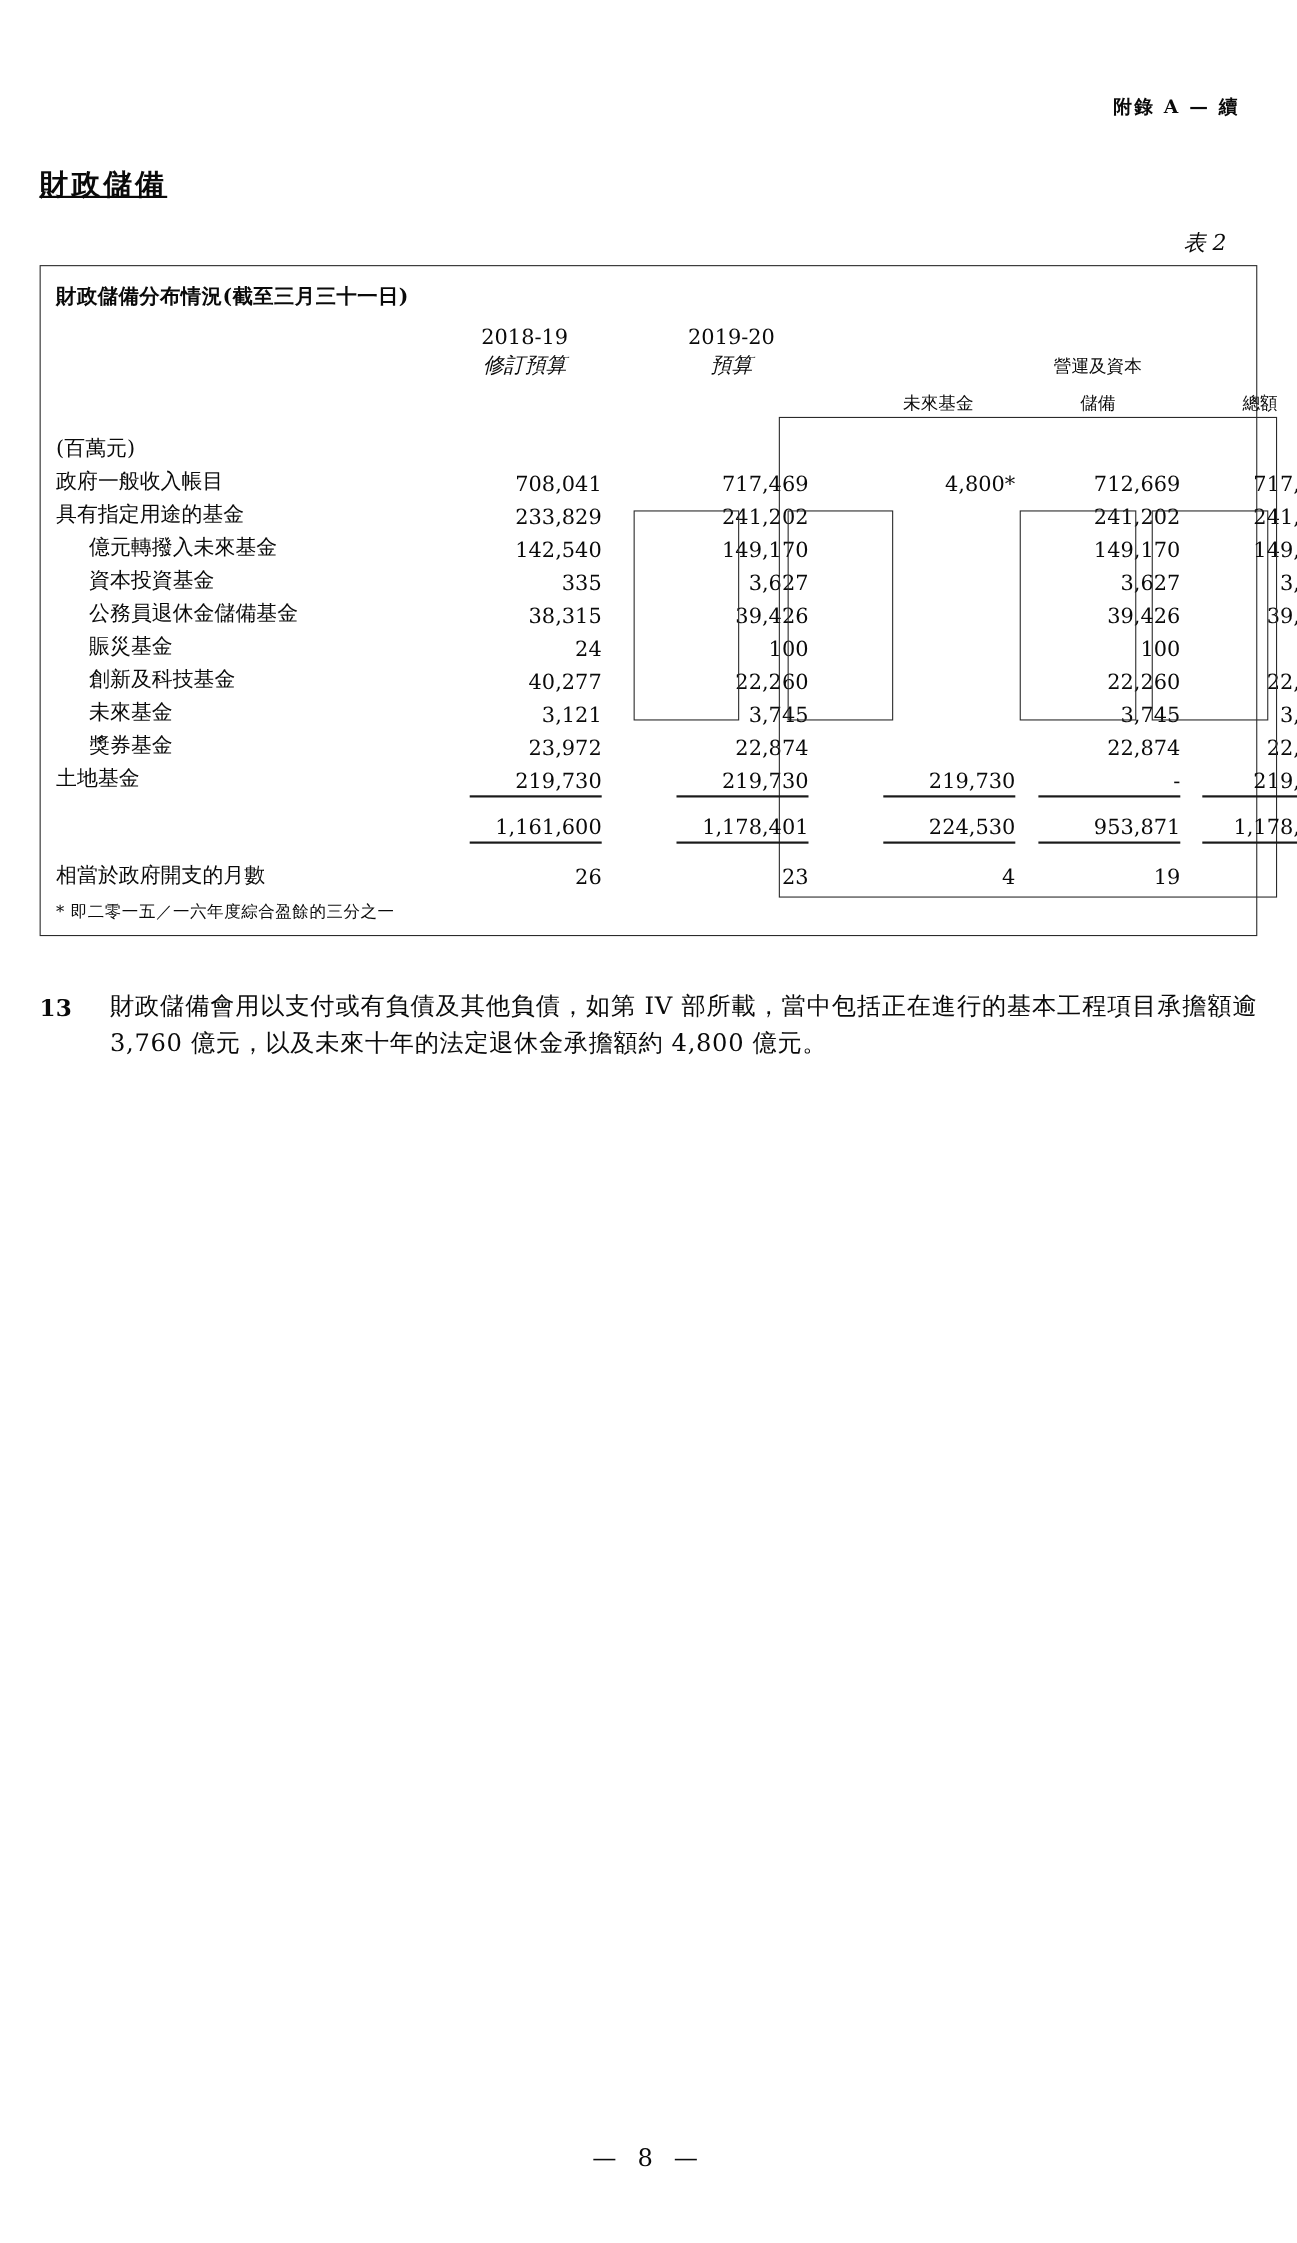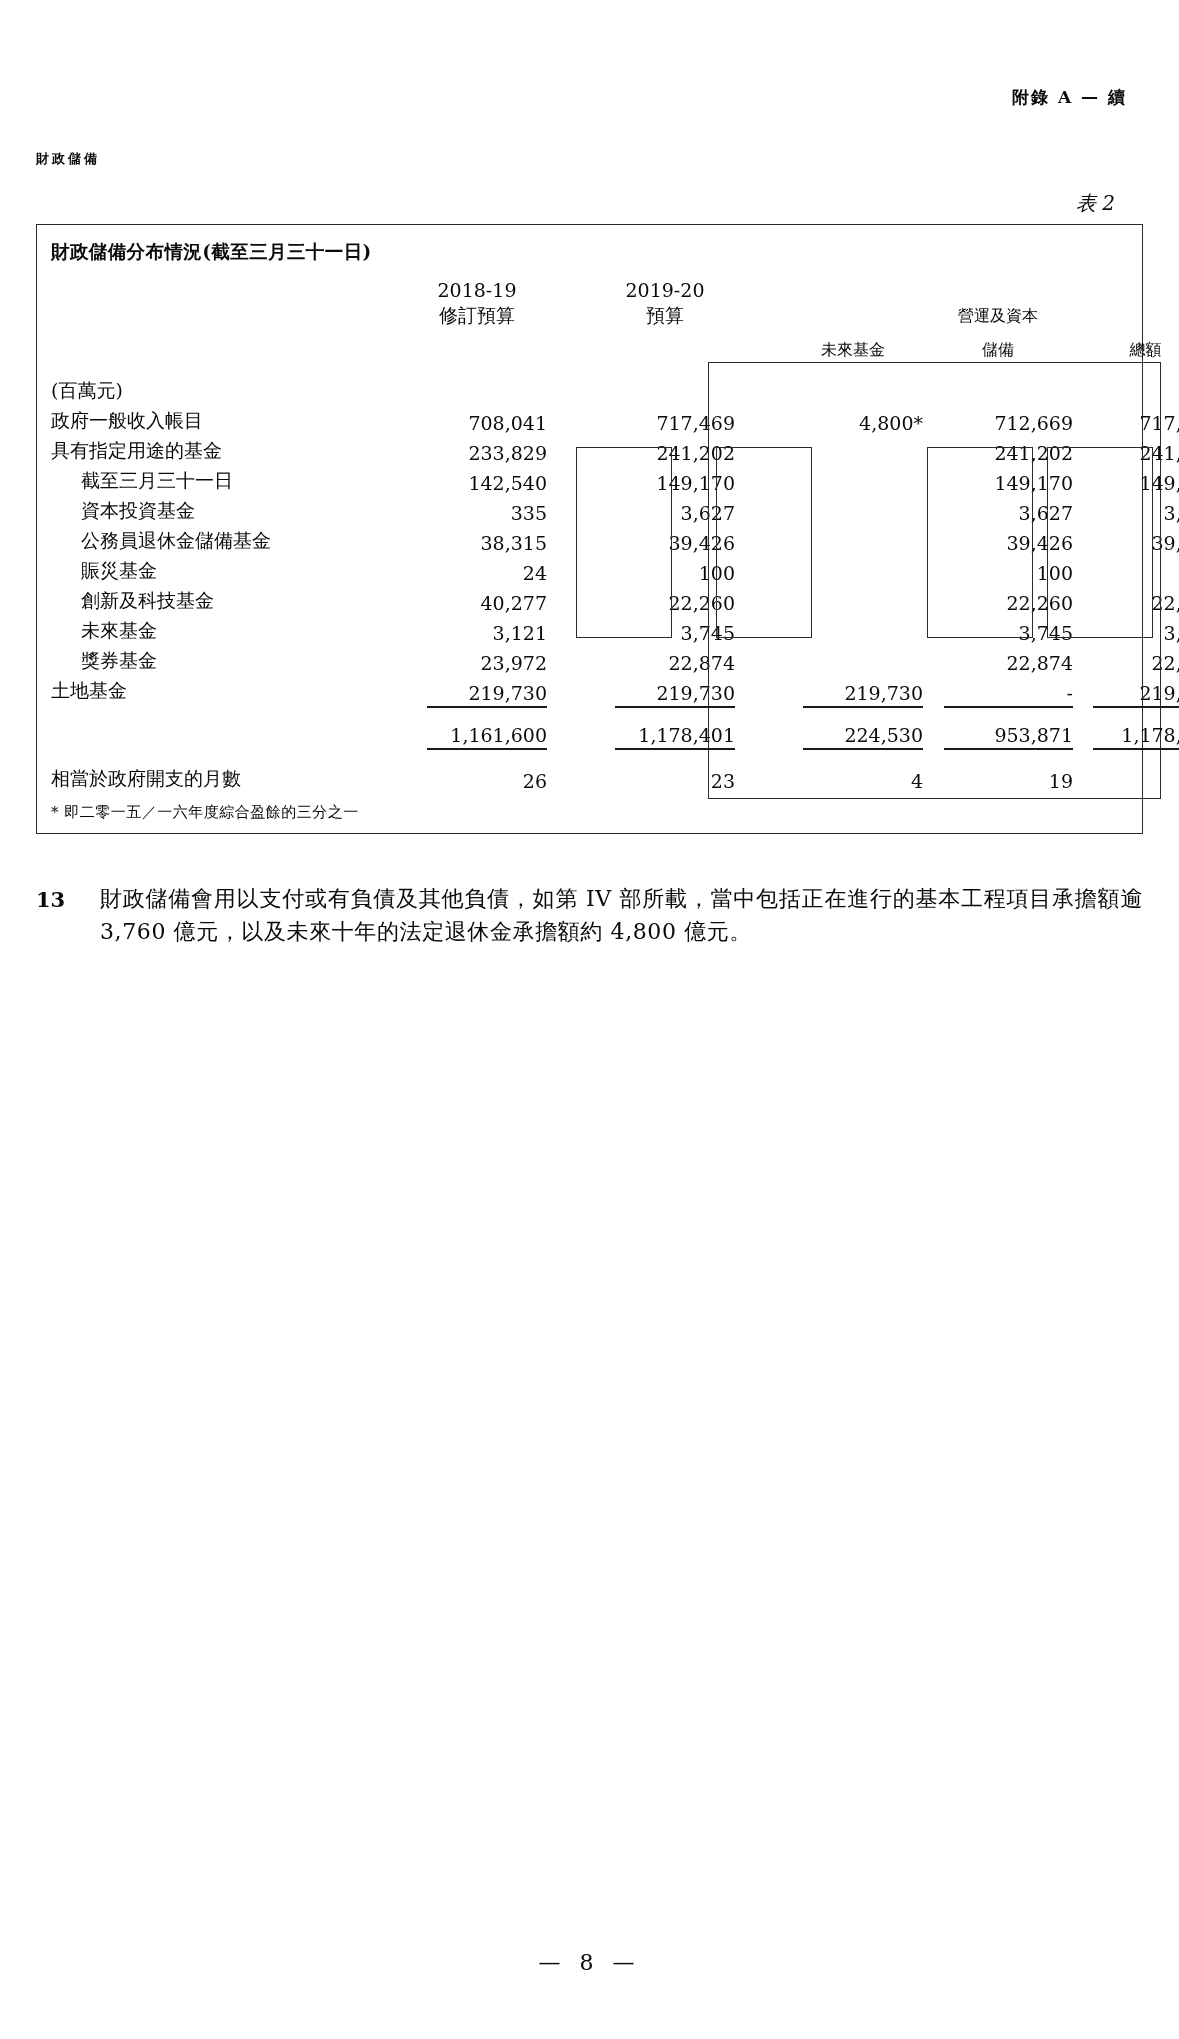--- a/index.html
+++ b/index.html
@@ -28,25 +28,26 @@
     text-align: right;
     font-size: 17px;
     font-weight: bold;
     letter-spacing: 2px;
     padding-top: 86px;
     padding-right: 16px;
     font-family: "DejaVu Serif", "Liberation Serif", serif;
   }
 
   .section-title {
-    font-size: 13px;
+    font-size: 26px;
     font-weight: bold;
     letter-spacing: 3px;
     margin-top: 41px;
     margin-left: 0px;
+    text-decoration: underline;
   }
 
   
   .para {
     display: flex;
     margin-top: 19px;
     font-size: 22px;
     line-height: 33px;
   }
   .para-num {
@@ -108,21 +109,21 @@
   .c-tot    { width: 145px; text-align: right; }
 
   .bold { font-weight: bold; }
   .rowh { height: 30px; }
 
   .hdr-year {
     text-align: center;
     font-size: 19px;
     line-height: 25px;
   }
-  .hdr-year .l2 { display: block; }
+  .hdr-year .l2 { display: block; font-style: italic; }
   .hdr-grp {
     text-align: center;
     font-size: 16px;
     line-height: 25px;
   }
 
   
   .grp-box {
     position: absolute;
     left: 671px;
@@ -267,21 +268,21 @@
             <td></td>
         <td class="c-rev">233,829</td>
             <td></td>
         <td class="c-bud bold">241,202</td>
             <td></td>
         <td class="c-ff"></td>
         <td class="c-occ">241,202</td>
         <td class="c-tot">241,202</td>
       </tr>
       <tr class="rowh">
-        <td class="c-label sub">截至三月三十一日</td>
+        <td class="c-label sub">億元轉撥入未來基金</td>
             <td></td>
         <td class="c-rev">142,540</td>
             <td></td>
         <td class="c-bud bold">149,170</td>
             <td></td>
         <td class="c-ff"></td>
         <td class="c-occ">149,170</td>
         <td class="c-tot">149,170</td>
       </tr>
       <tr class="rowh">

